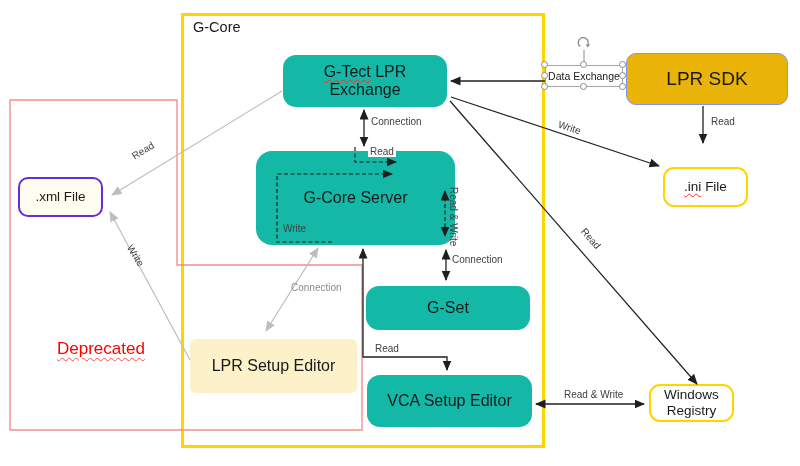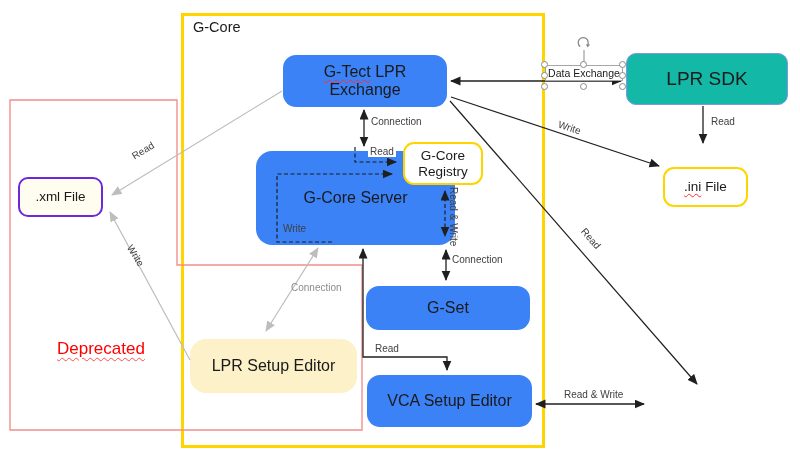--- a/index.html
+++ b/index.html
@@ -5,24 +5,24 @@
   html,body{margin:0;padding:0;background:#ffffff;}
   #stage{
     position:relative;width:800px;height:466px;overflow:hidden;
     font-family:"Liberation Sans",sans-serif;background:#ffffff;color:#1a1a1a;
   }
   
   .box{
     position:absolute;display:flex;align-items:center;justify-content:center;
     text-align:center;box-sizing:border-box;line-height:1.15;z-index:1;
   }
-  .gold{background:#3b82f6;border-radius:13px;}
+  .gold{background:#14b8a6;border-radius:13px;}
   .outline-gold{background:#ffffff;border:2.5px solid #FFD500;border-radius:11px;}
-  .blue{background:#14b8a6;border:1px solid #8296e4;border-radius:10px;}
-  .cream{background:#FCF1C9;border-radius:16px;}
+  .blue{background:#eab308;border:1px solid #8296e4;border-radius:10px;}
+  .cream{background:#FCF1C9;border-radius:6px;}
   .ivory{background:#FFFDF0;border:2px solid #6d28d9;border-radius:10px;}
   .f16{font-size:16px;}
   .f13{font-size:13.5px;}
   .f19{font-size:19px;}
   
   #gcore-frame{
     position:absolute;left:181px;top:13px;width:364px;height:435px;
     border:3px solid #FFD500;box-sizing:border-box;background:transparent;z-index:0;
   }
   #gcore-label{position:absolute;left:193px;top:19px;font-size:14.5px;z-index:1;}
@@ -33,21 +33,21 @@
   .graylbl{color:#8c8c8c;}
   .whitebg{background:#ffffff;padding:0 2px;}
   .sq{text-decoration:underline;text-decoration-style:wavy;text-decoration-color:#ff2d2d;text-decoration-thickness:1px;text-underline-offset:2px;}
   #deprecated{
     position:absolute;left:57px;top:339px;font-size:17px;color:#FF0000;z-index:3;
     text-decoration:underline;text-decoration-style:wavy;text-decoration-color:#ff4d4d;
     text-decoration-thickness:1px;text-underline-offset:3px;
   }
   
   #sel-box{
-    position:absolute;left:545px;top:65px;width:78px;height:16px;z-index:3;
+    position:absolute;left:545px;top:65px;width:78px;height:22px;z-index:3;
     background:#ffffff;border:1px solid #a6a6a6;box-sizing:border-box;
     display:flex;align-items:center;justify-content:center;font-size:10.5px;color:#1a1a1a;
   }
   .handle{
     position:absolute;width:7px;height:7px;border-radius:50%;
     background:#ffffff;border:1px solid #8a8a8a;box-sizing:border-box;z-index:4;
   }
   #rot-icon{position:absolute;left:575px;top:35px;z-index:4;}
   .vert{transform:rotate(90deg);transform-origin:0 0;}
 </style>
@@ -70,32 +70,32 @@
   </div>
 
   <div class="box outline-gold f13" style="left:663px;top:147px;width:85px;height:40px;margin-top:20px;">
     <div><span class="sq">.ini</span><span> File</span></div>
   </div>
 
   <div class="box gold f16" style="left:256px;top:151px;width:199px;height:94px;border-radius:16px;">
     <span>G-Core Server</span>
   </div>
 
-  <div class="box outline-gold f13" style="left:403px;top:142px;width:80px;height:43px;">
-    <span>G-Core Registry</span>
-  </div>
 
   <div class="box gold f16" style="left:366px;top:286px;width:164px;height:44px;">
     <span>G-Set</span>
   </div>
 
   <div class="box gold f16" style="left:367px;top:375px;width:165px;height:52px;">
     <span>VCA Setup Editor</span>
   </div>
 
+  <div class="box outline-gold f13" style="left:649px;top:384px;width:85px;height:38px;">
+    <span>Windows Registry</span>
+  </div>
 
   <div class="box cream f16" style="left:190px;top:339px;width:167px;height:54px;">
     <span>LPR Setup Editor</span>
   </div>
 
   <div class="box ivory f13" style="left:18px;top:177px;width:85px;height:40px;">
     <span>.xml File</span>
   </div>
 
   <svg id="lines" width="800" height="466" viewBox="0 0 800 466">

